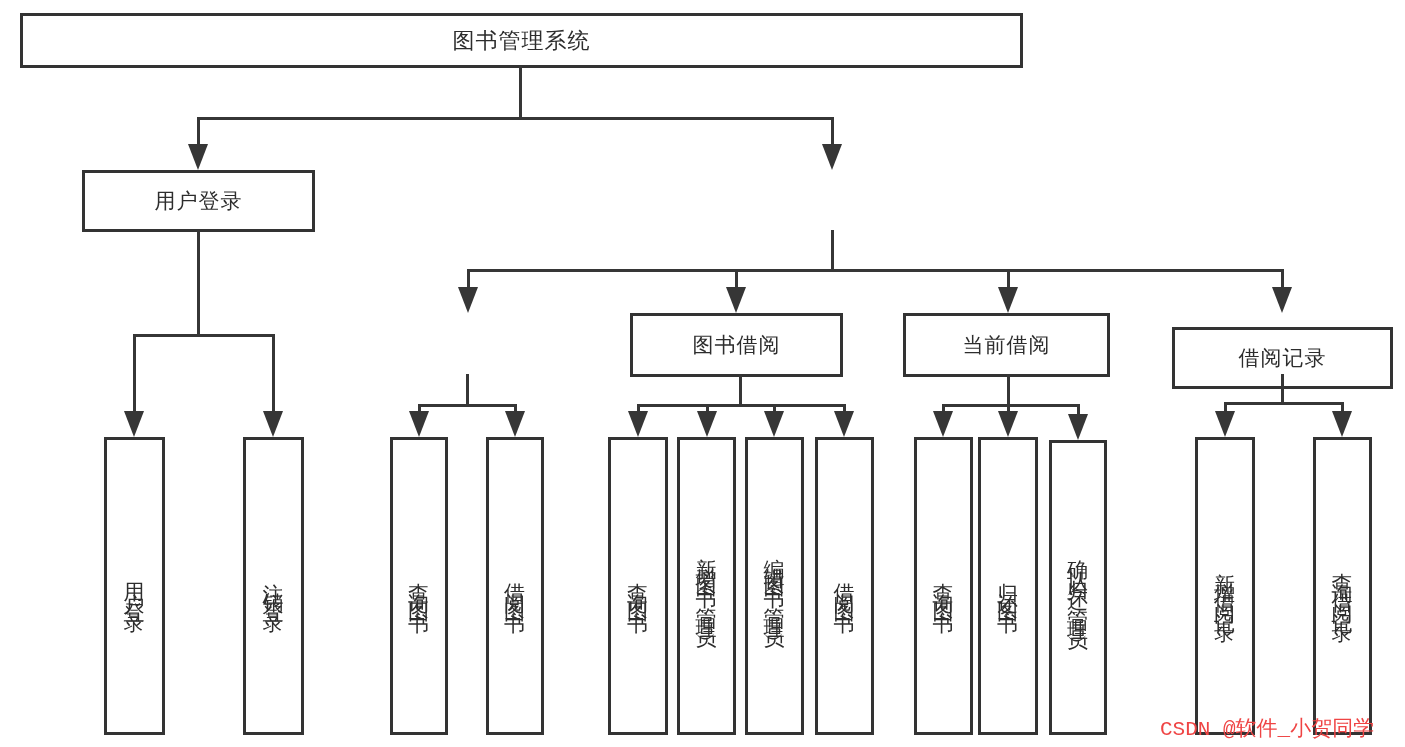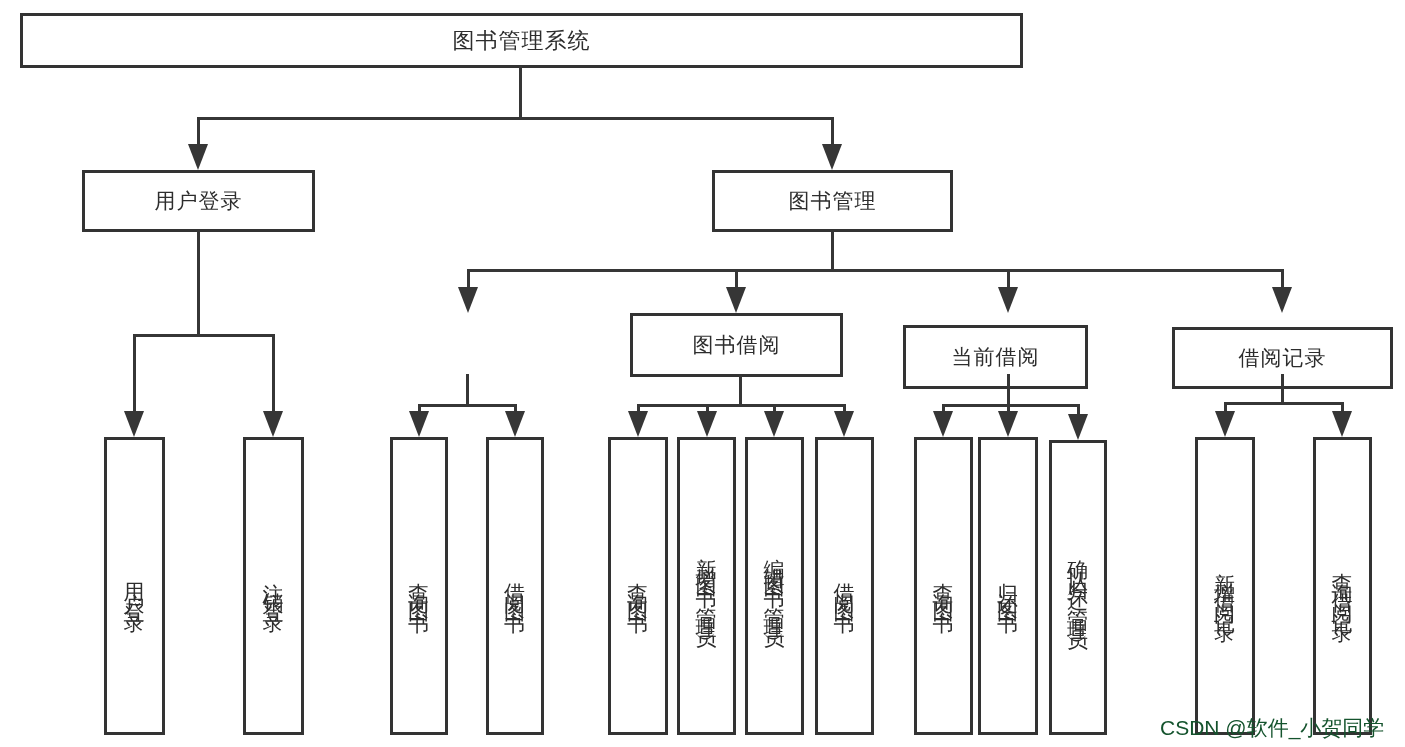--- a/index.html
+++ b/index.html
@@ -38,46 +38,44 @@
   .arrow{
     position:absolute;width:0;height:0;
     border-left:10px solid transparent;
     border-right:10px solid transparent;
     border-top:26px solid #363636;
   }
   .watermark{
     position:absolute;
     left:1160px;top:714px;
     font-size:21px;
-    color:#14532d;
+    color:#ef4444;
     white-space:nowrap;
     z-index:5;
+    font-family:Liberation Mono, monospace;
   }
 </style>
 </head>
 <body>
 
 <div id="canvas">
 
   <div class="box" style="left:20px;top:13px;width:1003px;height:55px;font-size:22px;">
     <span>图书管理系统</span>
   </div>
 
   <div class="vline" style="left:519px;top:66px;height:53px;"></div>
   <div class="hline" style="left:197px;top:117px;width:637px;"></div>
   <div class="vline" style="left:197px;top:117px;height:30px;"></div>
   <div class="arrow" style="left:188px;top:144px;"></div>
   <div class="vline" style="left:831px;top:117px;height:30px;"></div>
   <div class="arrow" style="left:822px;top:144px;"></div>
 
   <div class="box" style="left:82px;top:170px;width:233px;height:62px;">
     <span>用户登录</span>
-  </div>
-  <div class="box" style="left:712px;top:170px;width:241px;height:62px;">
-    <span>图书管理</span>
   </div>
 
   <div class="vline" style="left:197px;top:230px;height:106px;"></div>
   <div class="hline" style="left:133px;top:334px;width:142px;"></div>
   <div class="vline" style="left:133px;top:334px;height:80px;"></div>
   <div class="arrow" style="left:124px;top:411px;"></div>
   <div class="vline" style="left:272px;top:334px;height:80px;"></div>
   <div class="arrow" style="left:263px;top:411px;"></div>
 
   <div class="vline" style="left:831px;top:230px;height:42px;"></div>
@@ -87,21 +85,21 @@
   <div class="vline" style="left:735px;top:269px;height:22px;"></div>
   <div class="arrow" style="left:726px;top:287px;"></div>
   <div class="vline" style="left:1007px;top:269px;height:22px;"></div>
   <div class="arrow" style="left:998px;top:287px;"></div>
   <div class="vline" style="left:1281px;top:269px;height:22px;"></div>
   <div class="arrow" style="left:1272px;top:287px;"></div>
 
   <div class="box" style="left:630px;top:313px;width:213px;height:64px;text-align:right;">
     <span>图书借阅</span>
   </div>
-  <div class="box" style="left:903px;top:325px;width:185px;height:64px;">
+  <div class="box" style="left:903px;top:313px;width:207px;height:64px;">
     <span>当前借阅</span>
   </div>
   <div class="box" style="left:1172px;top:313px;width:221px;height:62px;margin-top:14px;">
     <span>借阅记录</span>
   </div>
 
   <div class="vline" style="left:466px;top:374px;height:33px;"></div>
   <div class="hline" style="left:418px;top:404px;width:99px;"></div>
   <div class="vline" style="left:418px;top:404px;height:10px;"></div>
   <div class="arrow" style="left:409px;top:411px;"></div>

